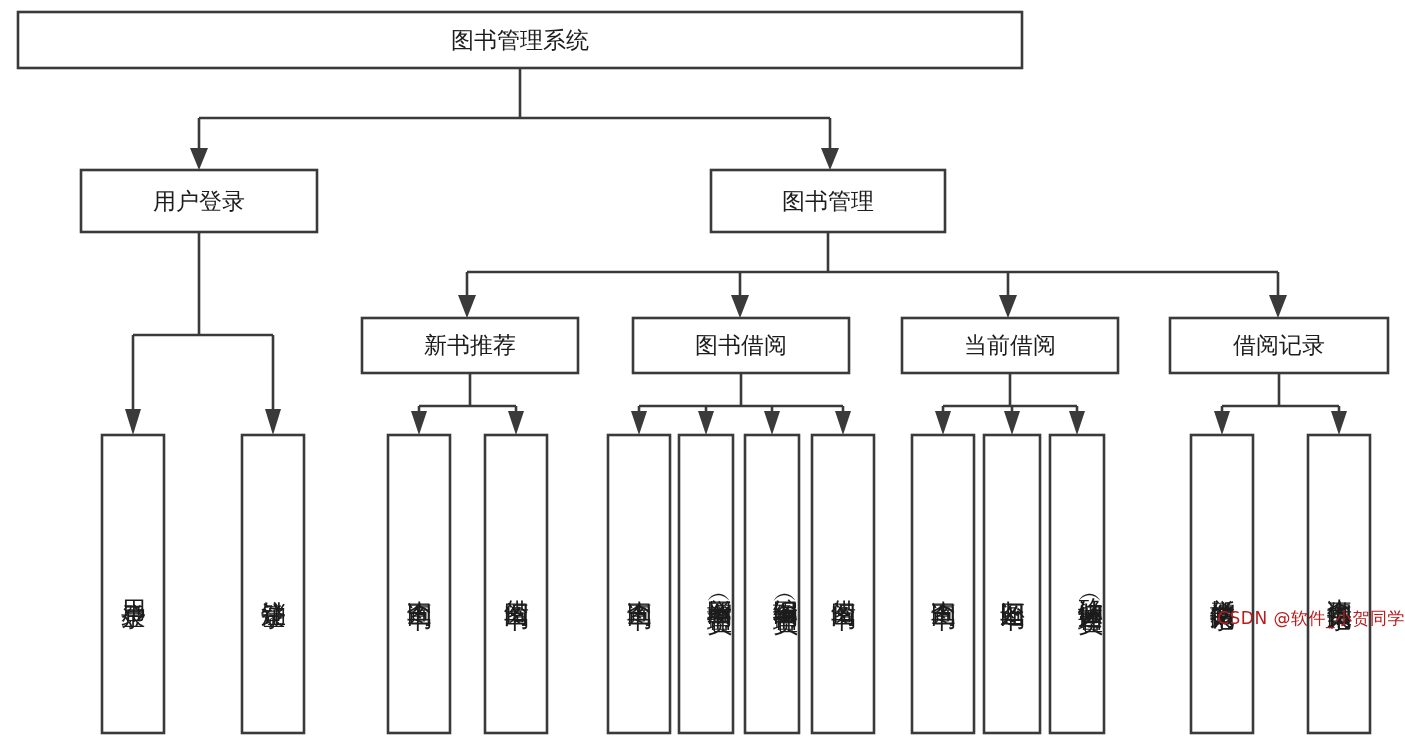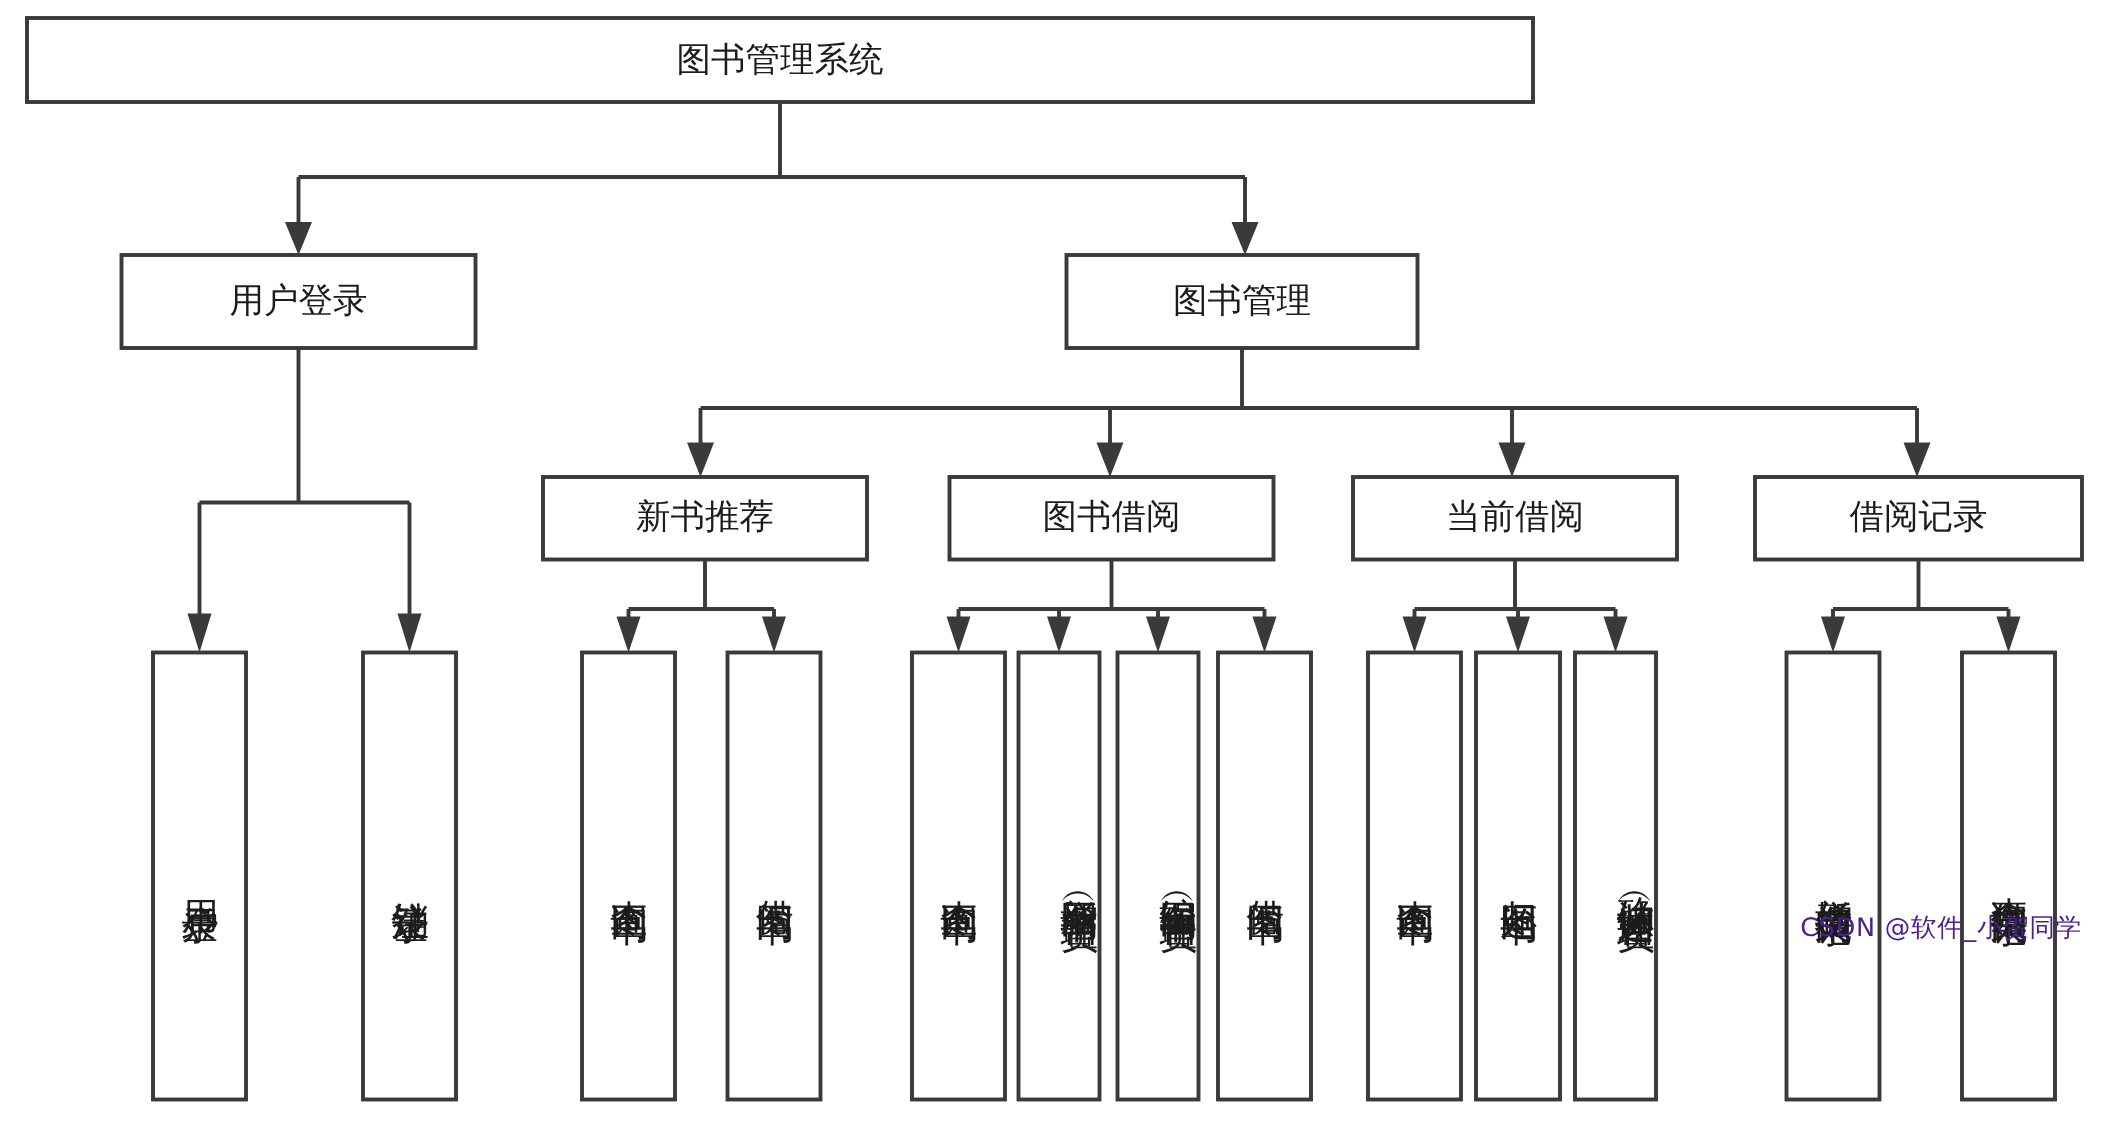--- a/index.html
+++ b/index.html
@@ -59,25 +59,25 @@
     color: #1c1c1c;
     display: flex;
     align-items: center;
     justify-content: center;
     text-align: center;
     pointer-events: none;
     white-space: pre-wrap;
   }
   .watermark {
     position: absolute;
-    right: 17px;
+    right: 0;
     bottom: 4px;
     font-family: "DejaVu Sans", "Liberation Sans", sans-serif;
     font-size: 17px;
-    color: #4c1d95;
+    color: #b91c1c;
     letter-spacing: 0.5px;
     white-space: nowrap;
   }
 </style>
 </head>
 <body>
 
 <div id="diagram-root">
 
   <svg id="flowchart" viewBox="0 0 1405 747">

